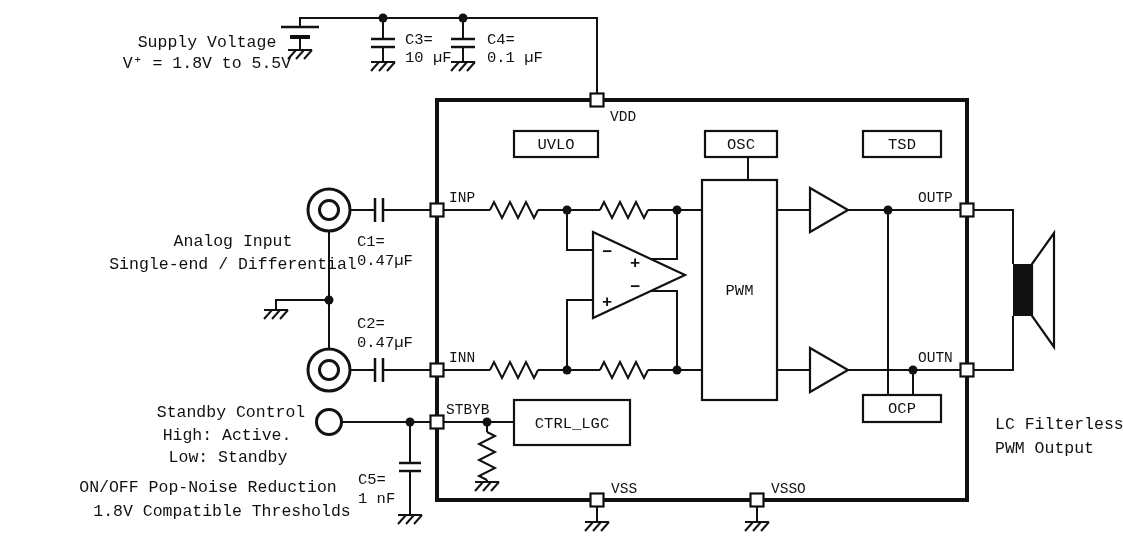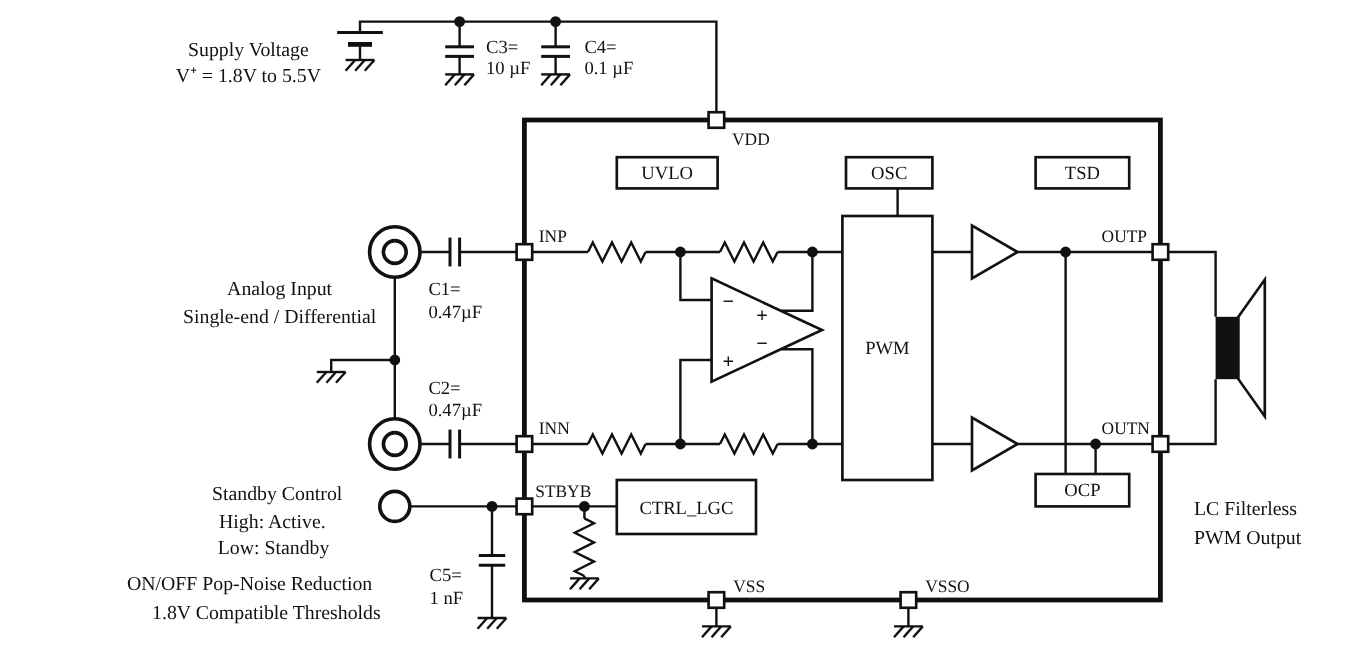--- a/index.html
+++ b/index.html
@@ -1,20 +1,20 @@
 <!DOCTYPE html>
 <html><head>
 <meta charset="utf-8">
 <style>
   html,body{margin:0;padding:0;background:#ffffff;}
   .stage{
     position:relative;
     width:1123px;height:556px;
     background:#ffffff;
-    font-family:Liberation Serif, serif;
+    font-family:Liberation Mono, monospace;
     overflow:hidden;
   }
   svg{display:block;}
   text{fill:#111111;}
   .ann{font-size:16.5px;}
   .comp{font-size:15.5px;}
   .pin{font-size:14.5px;}
   .blk{font-size:15.5px;}
   .sign{font-size:17px;font-weight:600;}
 </style>

